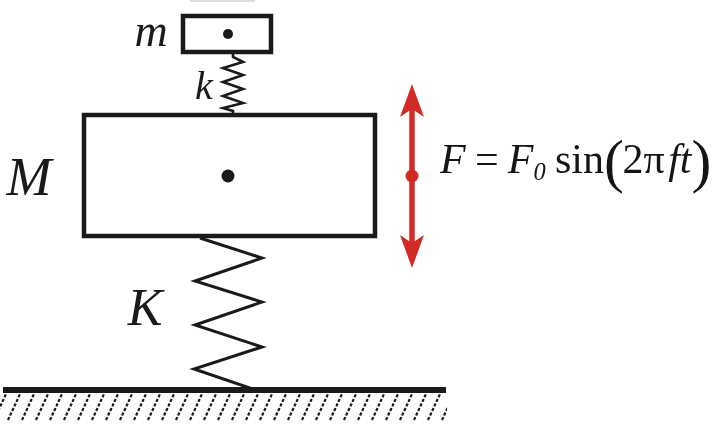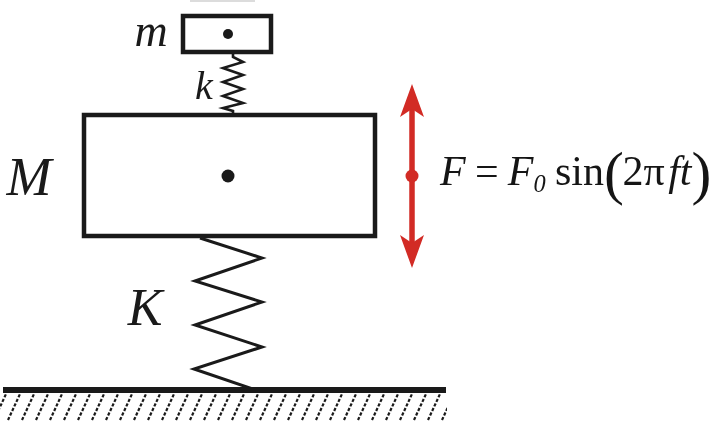--- a/index.html
+++ b/index.html
@@ -28,21 +28,21 @@
     white-space: nowrap;
     line-height: 1;
   }
   .lbl-m  { left: 151px; top: 31px;  font-size: 46px; }
   .lbl-k  { left: 204px; top: 86px;  font-size: 40px; }
   .lbl-M  { left: 29px;  top: 177px; font-size: 54px; }
   .lbl-K  { left: 145px; top: 308px; font-size: 52px; }
   .equation {
     position: absolute;
     left: 440px;
-    top: 176px;
+    top: 164px;
     transform: translateY(-54%);
     font-size: 42px;
     color: #151515;
     white-space: nowrap;
     line-height: 1;
   }
   .equation .it  { font-style: italic; }
   .equation .up  { font-style: normal; }
   .equation sub  {
     font-size: 58%;

